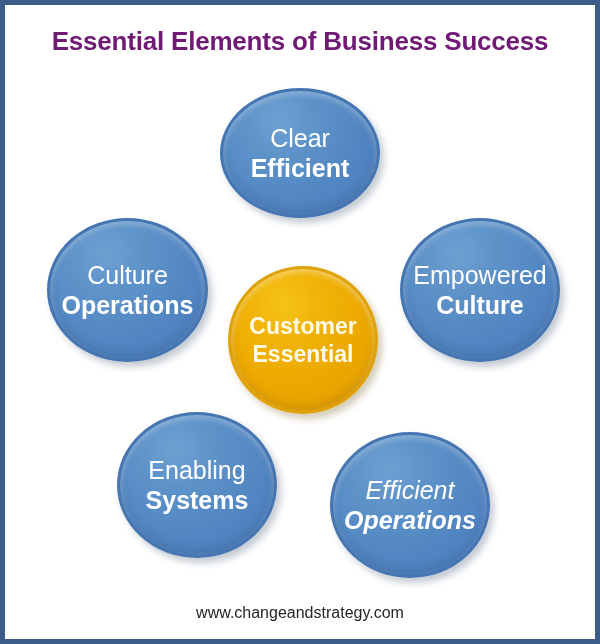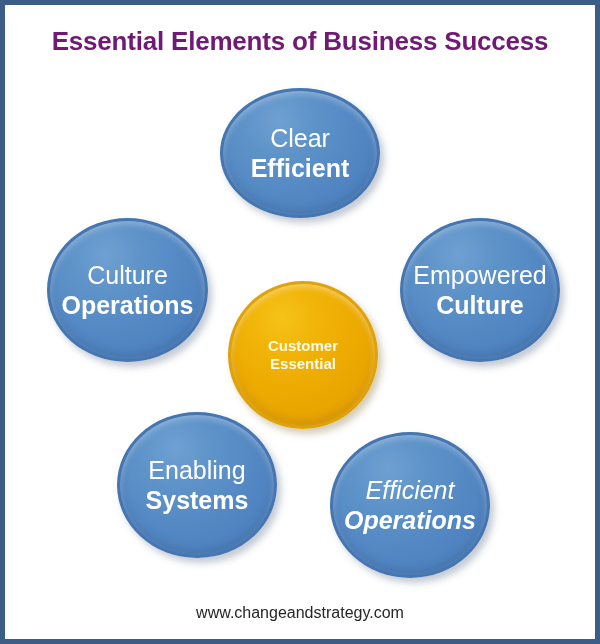--- a/index.html
+++ b/index.html
@@ -115,22 +115,22 @@
   }
   #bubble-leadership {
     left: 42px; top: 213px; width: 161px; height: 144px;
     font-size: 25px;
   }
   #bubble-culture {
     left: 395px; top: 213px; width: 160px; height: 144px;
     font-size: 25px;
   }
   #bubble-customer-experience {
-    left: 223px; top: 276px; width: 150px; height: 148px;
-    font-size: 15px;
+    left: 223px; top: 261px; width: 150px; height: 148px;
+    font-size: 23px;
     z-index: 12;
   }
   #bubble-systems {
     left: 112px; top: 407px; width: 160px; height: 146px;
     font-size: 25px;
   }
   #bubble-operations {
     left: 325px; top: 427px; width: 160px; height: 146px;
     font-size: 25px;
     font-style: italic;

